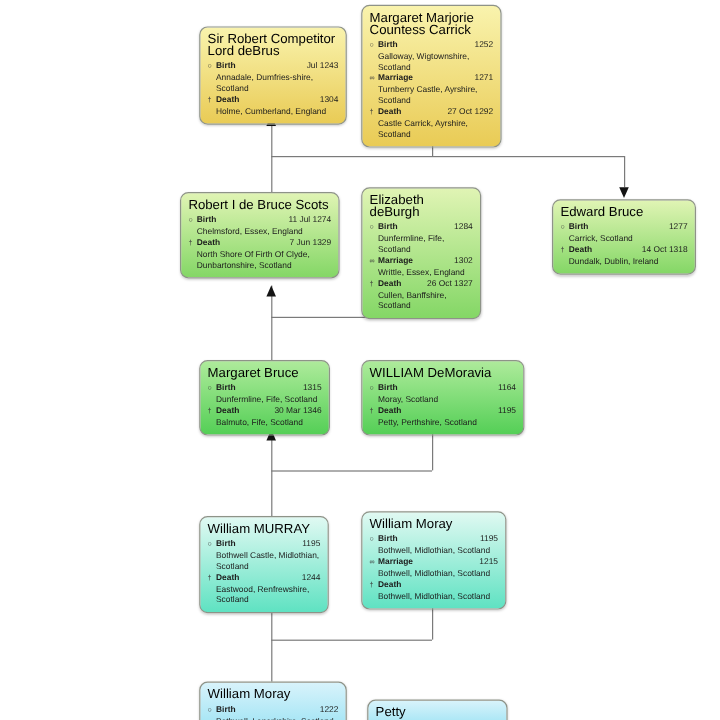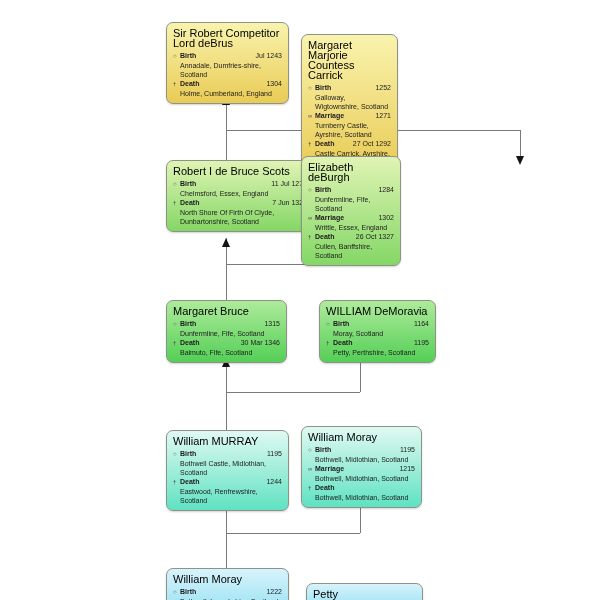--- a/index.html
+++ b/index.html
@@ -56,42 +56,42 @@
         <span class="ev-date">Jul 1243</span>
       </div>
       <div class="ev-place">Annadale, Dumfries-shire, Scotland</div>
       <div class="ev-head">
         <span class="ev-icon">†</span>
         <span class="ev-label">Death</span>
         <span class="ev-date">1304</span>
       </div>
       <div class="ev-place">Holme, Cumberland, England</div>
     </div>
-    <div class="card" style="left: 301px; top: 34px; width: 97px; min-height: 74px; background: linear-gradient(rgb(249, 243, 173), rgb(233, 203, 85)); border-color: rgb(142, 147, 136);">
+    <div class="card" style="left: 301px; top: 4px; width: 117px; min-height: 74px; background: linear-gradient(rgb(249, 243, 173), rgb(233, 203, 85)); border-color: rgb(142, 147, 136);">
       <div class="card-title">Margaret Marjorie Countess Carrick</div>
       <div class="ev-head">
         <span class="ev-icon">○</span>
         <span class="ev-label">Birth</span>
         <span class="ev-date">1252</span>
       </div>
       <div class="ev-place">Galloway, Wigtownshire, Scotland</div>
       <div class="ev-head">
         <span class="ev-icon">∞</span>
         <span class="ev-label">Marriage</span>
         <span class="ev-date">1271</span>
       </div>
       <div class="ev-place">Turnberry Castle, Ayrshire, Scotland</div>
       <div class="ev-head">
         <span class="ev-icon">†</span>
         <span class="ev-label">Death</span>
         <span class="ev-date">27 Oct 1292</span>
       </div>
       <div class="ev-place">Castle Carrick, Ayrshire, Scotland</div>
     </div>
-    <div class="card" style="left: 166px; top: 160px; width: 148px; min-height: 65px; background: linear-gradient(rgb(224, 244, 180), rgb(132, 215, 102)); border-color: rgb(142, 147, 136);">
+    <div class="card" style="left: 150px; top: 160px; width: 133px; min-height: 65px; background: linear-gradient(rgb(224, 244, 180), rgb(132, 215, 102)); border-color: rgb(142, 147, 136);">
       <div class="card-title">Robert I de Bruce Scots</div>
       <div class="ev-head">
         <span class="ev-icon">○</span>
         <span class="ev-label">Birth</span>
         <span class="ev-date">11 Jul 1274</span>
       </div>
       <div class="ev-place">Chelmsford, Essex, England</div>
       <div class="ev-head">
         <span class="ev-icon">†</span>
         <span class="ev-label">Death</span>
@@ -114,51 +114,66 @@
         <span class="ev-date">1302</span>
       </div>
       <div class="ev-place">Writtle, Essex, England</div>
       <div class="ev-head">
         <span class="ev-icon">†</span>
         <span class="ev-label">Death</span>
         <span class="ev-date">26 Oct 1327</span>
       </div>
       <div class="ev-place">Cullen, Banffshire, Scotland</div>
     </div>
-    <div class="card" style="left: 166px; top: 300px; width: 121px; min-height: 45px; background: linear-gradient(rgb(174, 235, 155), rgb(84, 207, 86)); border-color: rgb(142, 147, 136);">
+    <div class="card" style="left: 460px; top: 166px; width: 120px; min-height: 53px; background: linear-gradient(rgb(224, 244, 180), rgb(132, 215, 102)); border-color: rgb(142, 147, 136);">
+      <div class="card-title">Edward Bruce</div>
+      <div class="ev-head">
+        <span class="ev-icon">○</span>
+        <span class="ev-label">Birth</span>
+        <span class="ev-date">1277</span>
+      </div>
+      <div class="ev-place">Carrick, Scotland</div>
+      <div class="ev-head">
+        <span class="ev-icon">†</span>
+        <span class="ev-label">Death</span>
+        <span class="ev-date">14 Oct 1318</span>
+      </div>
+      <div class="ev-place">Dundalk, Dublin, Ireland</div>
+    </div>
+    <div class="card" style="left: 166px; top: 300px; width: 109px; min-height: 45px; background: linear-gradient(rgb(174, 235, 155), rgb(84, 207, 86)); border-color: rgb(142, 147, 136);">
       <div class="card-title">Margaret Bruce</div>
       <div class="ev-head">
         <span class="ev-icon">○</span>
         <span class="ev-label">Birth</span>
         <span class="ev-date">1315</span>
       </div>
       <div class="ev-place">Dunfermline, Fife, Scotland</div>
       <div class="ev-head">
         <span class="ev-icon">†</span>
         <span class="ev-label">Death</span>
         <span class="ev-date">30 Mar 1346</span>
       </div>
       <div class="ev-place">Balmuto, Fife, Scotland</div>
     </div>
-    <div class="card" style="left: 301px; top: 300px; width: 117px; min-height: 42px; background: linear-gradient(rgb(174, 235, 155), rgb(84, 207, 86)); border-color: rgb(142, 147, 136); margin-left: 18px;">
+    <div class="card" style="left: 301px; top: 300px; width: 136px; min-height: 42px; background: linear-gradient(rgb(174, 235, 155), rgb(84, 207, 86)); border-color: rgb(142, 147, 136);">
       <div class="card-title">WILLIAM DeMoravia</div>
       <div class="ev-head">
         <span class="ev-icon">○</span>
         <span class="ev-label">Birth</span>
         <span class="ev-date">1164</span>
       </div>
       <div class="ev-place">Moray, Scotland</div>
       <div class="ev-head">
         <span class="ev-icon">†</span>
         <span class="ev-label">Death</span>
         <span class="ev-date">1195</span>
       </div>
       <div class="ev-place">Petty, Perthshire, Scotland</div>
     </div>
-    <div class="card" style="left: 166px; top: 430px; width: 123px; min-height: 54px; background: linear-gradient(rgb(224, 249, 242), rgb(95, 226, 194)); border-color: rgb(142, 147, 136);">
+    <div class="card" style="left: 166px; top: 430px; width: 108px; min-height: 54px; background: linear-gradient(rgb(224, 249, 242), rgb(95, 226, 194)); border-color: rgb(142, 147, 136);">
       <div class="card-title">William MURRAY</div>
       <div class="ev-head">
         <span class="ev-icon">○</span>
         <span class="ev-label">Birth</span>
         <span class="ev-date">1195</span>
       </div>
       <div class="ev-place">Bothwell Castle, Midlothian,</div>
       <div class="ev-place">Scotland</div>
       <div class="ev-head">
         <span class="ev-icon">†</span>

